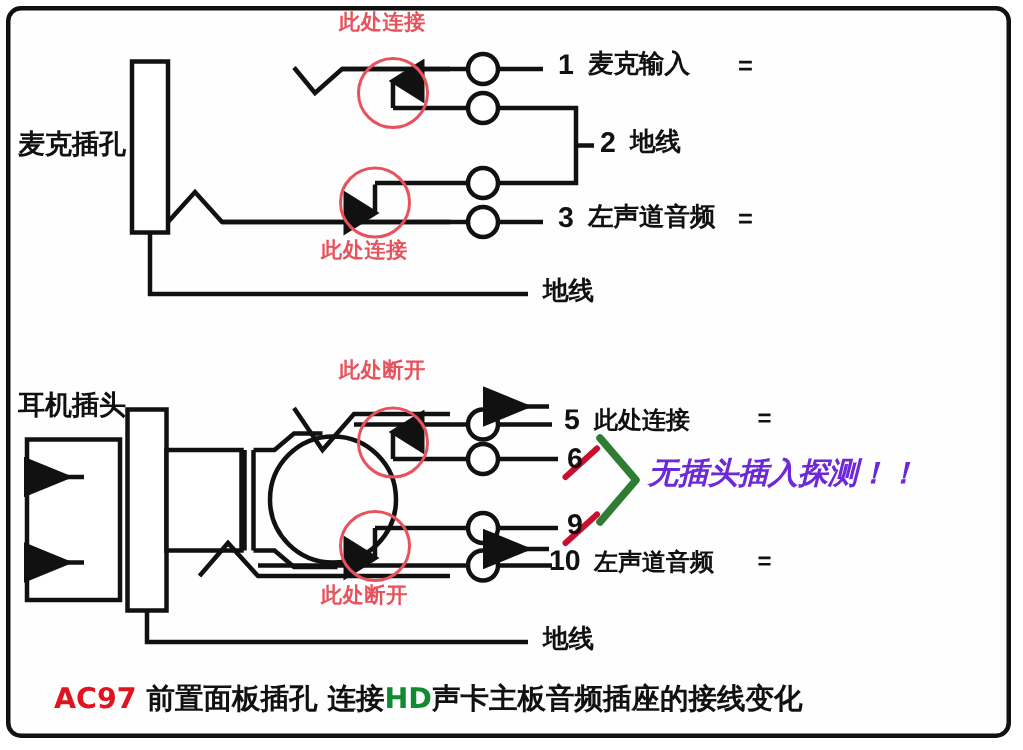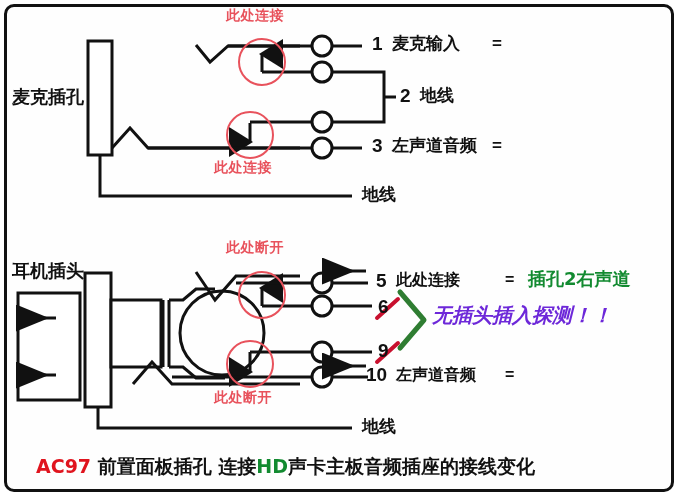--- a/index.html
+++ b/index.html
@@ -182,21 +182,20 @@
   <div class="lbl cjk blk" style="left:362px;top:186px;font-size:17px;">地线</div>
 
   <div class="lbl cjk blk" style="left:12px;top:262px;font-size:18px;">耳机插头</div>
 
   <div class="lbl cjk annot" style="left:226px;top:240px;">此处断开</div>
   <div class="lbl cjk annot" style="left:214px;top:390px;">此处断开</div>
 
   <div class="lbl pinnum" style="left:376px;top:271px;font-size:19px;">5</div>
   <div class="lbl cjk blk" style="left:396px;top:272px;font-size:16px;">此处连接</div>
   <div class="lbl eq" style="left:505px;top:272px;font-size:16px;">=</div>
-  <div class="lbl cjk grn" style="left:528px;top:270px;font-size:18px;">插孔2右声道</div>
 
   <div class="lbl pinnum" style="left:378px;top:297px;font-size:19px;">6</div>
 
   <div class="lbl pinnum" style="left:378px;top:341px;font-size:19px;">9</div>
 
   <div class="lbl cjk red" style="left:432px;top:305px;font-size:20px;">无插头插入探测！！</div>
 
   <div class="lbl pinnum" style="left:366px;top:365px;font-size:19px;">10</div>
   <div class="lbl cjk blk" style="left:396px;top:367px;font-size:16px;">左声道音频</div>
   <div class="lbl eq" style="left:505px;top:367px;font-size:16px;">=</div>

